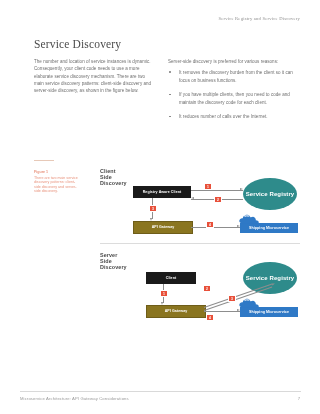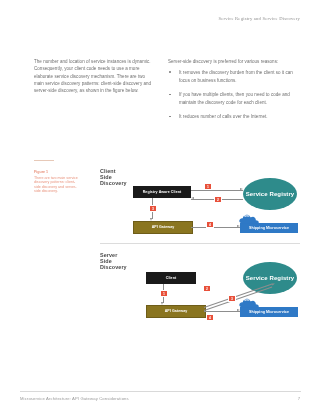--- a/index.html
+++ b/index.html
@@ -125,20 +125,21 @@
     font-size:4.2px;color:#9a9a9a;
   }
 </style>
 </head>
 <body>
 
 <div class="page">
 
   <div class="running-head">Service Registry and Service Discovery</div>
 
+  <div class="page-title">Service Discovery</div>
 
   <div class="col col-left">
     <p class="lead">The number and location of service instances is dynamic. Consequently, your client code needs to use a more elaborate service discovery mechanism. There are two main service discovery patterns: client-side discovery and server-side discovery, as shown in the figure below.</p>
   </div>
 
   <div class="col col-right">
     <p class="lead">Server-side discovery is preferred for various reasons:</p>
     <ul class="bullets">
       <li>
         <span class="bdot"></span>

